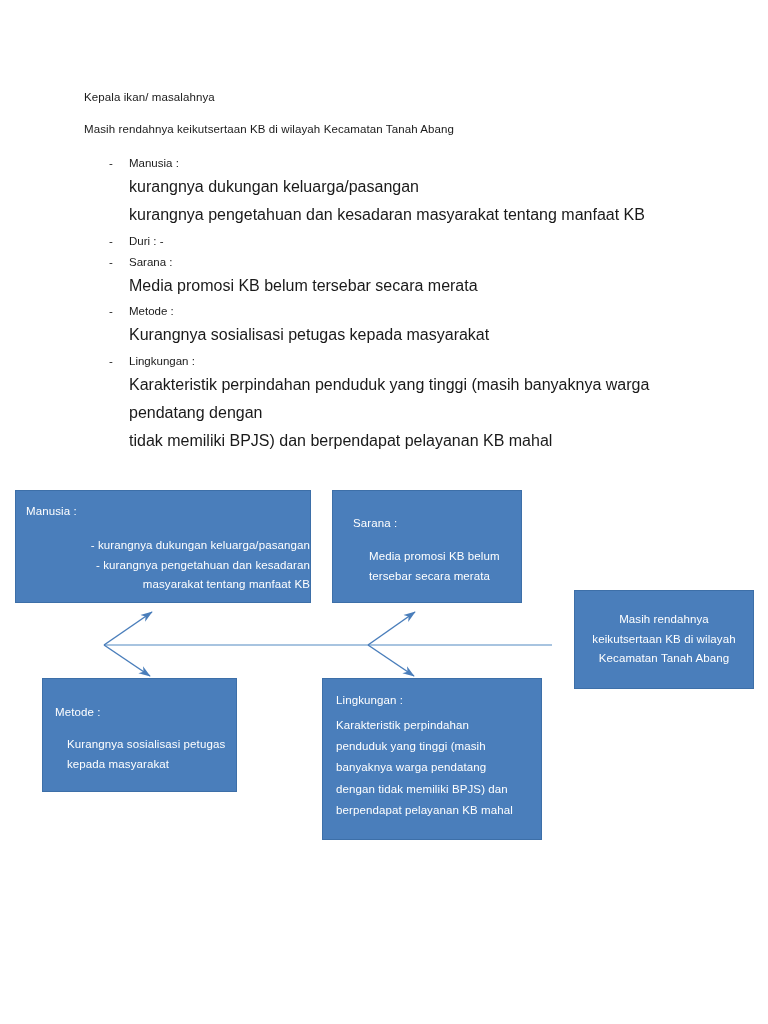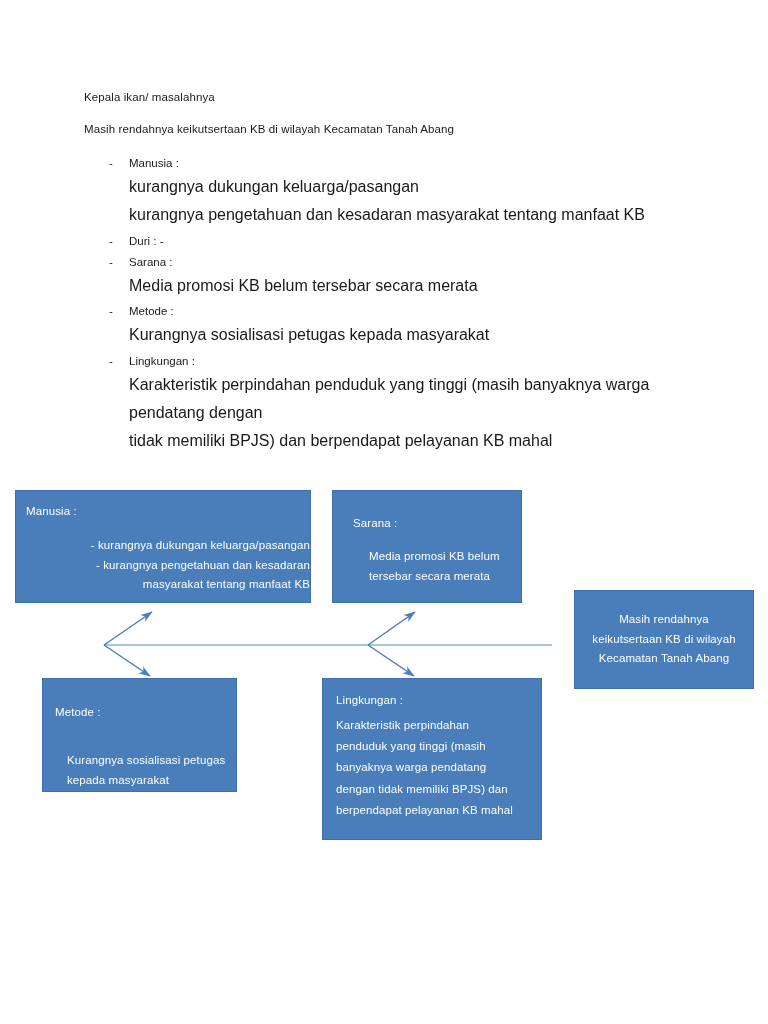--- a/index.html
+++ b/index.html
@@ -133,21 +133,21 @@
   #box-head .box-body { padding: 0 8px; }
 
   
   #box-metode {
     left: 42px;
     top: 678px;
     width: 195px;
     height: 114px;
     padding: 24px 0 0 12px;
   }
-  #box-metode .box-body { margin-top: 28px; padding-left: 12px; }
+  #box-metode .box-body { margin-top: 12px; padding-left: 12px; }
 
   
   #box-lingkungan {
     left: 322px;
     top: 678px;
     width: 220px;
     height: 162px;
     padding: 12px 0 0 13px;
   }
   #box-lingkungan .box-body { margin-top: 4px; line-height: 1.85; }

